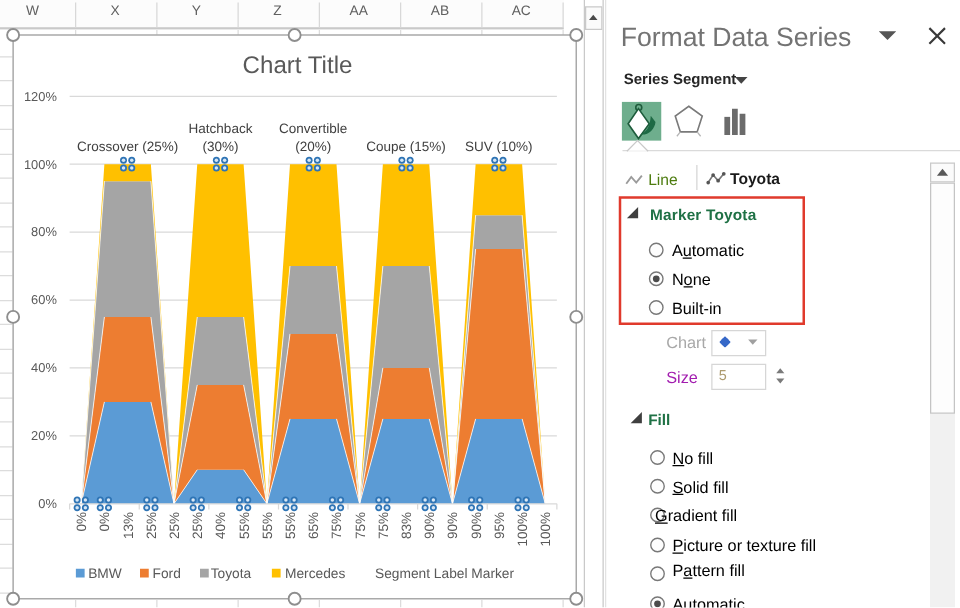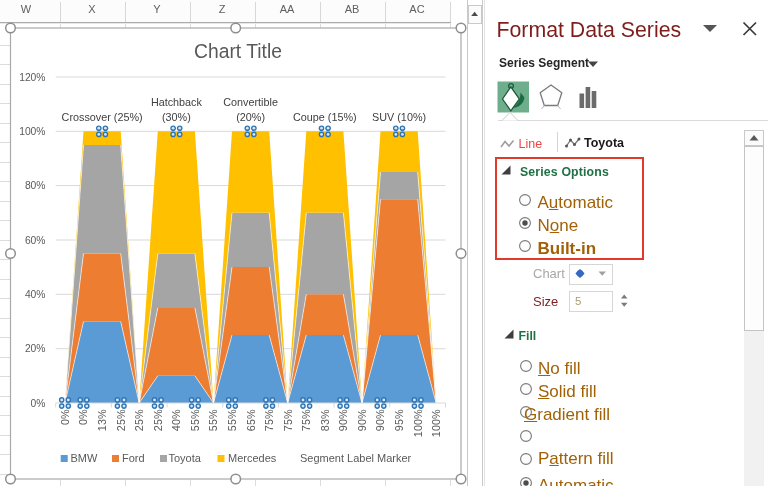--- a/index.html
+++ b/index.html
@@ -1,19 +1,19 @@
 <!DOCTYPE html>
 <html><head><meta charset="utf-8"><style>
 html,body{margin:0;padding:0;}
 #page{position:relative;width:768px;height:486px;background:#FFFFFF;overflow:hidden;
   font-family:"Liberation Sans",sans-serif;}
 .abs{position:absolute;}
 .hdr{font-size:11px;color:#606060;text-align:center;}
 .b{font-weight:bold;}
-.rl{font-size:17px;color:#a16207;white-space:nowrap;}
+.rl{font-size:13px;color:#000000;white-space:nowrap;}
 u{text-decoration:underline;}
 svg text{font-family:"Liberation Sans",sans-serif;}
 </style></head>
 <body>
 <div id="page">
 <div class="abs" style="left:0;top:0;width:451px;height:22px;background:#FCFCFC;border-bottom:1px solid #ABABAB;"></div>
 <div class="abs" style="left:0;top:23px;width:451px;height:1px;background:#E8E8E8;"></div>
 <div class="abs" style="left:60px;top:2px;width:1px;height:20px;background:#D8D8D8;"></div>
 <div class="abs" style="left:125px;top:2px;width:1px;height:20px;background:#D8D8D8;"></div>
 <div class="abs" style="left:190px;top:2px;width:1px;height:20px;background:#D8D8D8;"></div>
@@ -297,21 +297,21 @@
 <circle cx="10.5" cy="28" r="4.8" fill="#FFFFFF" stroke="#8E8E8E" stroke-width="1.5"></circle>
 <circle cx="235.7" cy="28" r="4.8" fill="#FFFFFF" stroke="#8E8E8E" stroke-width="1.5"></circle>
 <circle cx="461" cy="28" r="4.8" fill="#FFFFFF" stroke="#8E8E8E" stroke-width="1.5"></circle>
 <circle cx="10.5" cy="253.5" r="4.8" fill="#FFFFFF" stroke="#8E8E8E" stroke-width="1.5"></circle>
 <circle cx="461" cy="253.5" r="4.8" fill="#FFFFFF" stroke="#8E8E8E" stroke-width="1.5"></circle>
 <circle cx="10.5" cy="479" r="4.8" fill="#FFFFFF" stroke="#8E8E8E" stroke-width="1.5"></circle>
 <circle cx="235.7" cy="479" r="4.8" fill="#FFFFFF" stroke="#8E8E8E" stroke-width="1.5"></circle>
 <circle cx="461" cy="479" r="4.8" fill="#FFFFFF" stroke="#8E8E8E" stroke-width="1.5"></circle>
 </svg>
 <div class="abs" style="left:484px;top:0;width:1px;height:486px;background:#E2E2E2;"></div>
-<div class="abs" style="left:496.5px;top:17.5px;font-size:21.3px;color:#7f1d1d;white-space:nowrap;">Format Data Series</div>
+<div class="abs" style="left:496.5px;top:17.5px;font-size:21.3px;color:#737373;white-space:nowrap;">Format Data Series</div>
 <svg class="abs" style="left:700px;top:21px;" width="22" height="14">
       <polygon points="3,4 17,4 10,11" fill="#555"></polygon>
     </svg>
 <svg class="abs" style="left:741px;top:20px;" width="18" height="18">
       <path d="M2.5,2.5 L15,15 M15,2.5 L2.5,15" stroke="#3A3A3A" stroke-width="1.7"></path>
     </svg>
 <div class="abs b" style="left:499px;top:56px;font-size:12px;color:#262626;">Series Segment</div>
 <svg class="abs" style="left:586px;top:59px;" width="14" height="10">
       <polygon points="2,2.5 12,2.5 7,8" fill="#444"></polygon>
     </svg>
@@ -328,59 +328,59 @@
 <rect x="94.7" y="10" width="4.6" height="17" fill="#6B6B6B"></rect>
 </svg>
 <svg class="abs" style="left:484px;top:108px;" width="284" height="16">
 <line x1="14" y1="12.5" x2="284" y2="12.5" stroke="#DADADA" stroke-width="1"></line>
 <polygon points="17.5,12.5 26,4 34.5,12.5" fill="#FFFFFF"></polygon>
 <polyline points="17.5,13 26,4.5 34.5,13" fill="none" stroke="#C9C9C9" stroke-width="1"></polyline>
 </svg>
 <svg class="abs" style="left:499.5px;top:136.5px;" width="17" height="14">
       <polyline points="1,10 5,4.5 9,9 13.5,3.5" fill="none" stroke="#9B9B9B" stroke-width="1.5"></polyline>
     </svg>
-<div class="abs" style="left:518.5px;top:137px;font-size:12.5px;color:#ef4444;">Line</div>
+<div class="abs" style="left:518.5px;top:137px;font-size:12.5px;color:#4d7c0f;">Line</div>
 <div class="abs" style="left:557px;top:132px;width:1px;height:20px;background:#D5D5D5;"></div>
 <svg class="abs" style="left:565px;top:136px;" width="17" height="13">
       <polyline points="1.5,10 5.5,4 9.5,8.5 14,3" fill="none" stroke="#777" stroke-width="1.3"></polyline>
 <circle cx="1.5" cy="10" r="1.5" fill="#555"></circle>
       <circle cx="5.5" cy="4" r="1.5" fill="#555"></circle>
       <circle cx="9.5" cy="8.5" r="1.5" fill="#555"></circle>
       <circle cx="14" cy="3" r="1.5" fill="#555"></circle>
     </svg>
 <div class="abs b" style="left:584px;top:136px;font-size:12.5px;color:#1A1A1A;">Toyota</div>
 <div class="abs" style="left:495.3px;top:156.5px;width:149.2px;height:103.5px;box-sizing:border-box;border:2.4px solid #E03A2C;"></div>
 <svg class="abs" style="left:501px;top:165px;" width="11" height="11">
       <polygon points="0.5,9.5 9.5,9.5 9.5,0.5" fill="#3F3F3F"></polygon>
     </svg>
-<div class="abs b" style="left:520px;top:164.5px;font-size:12.3px;letter-spacing:0.15px;color:#1F7145;">Series Options</div>
+<div class="abs b" style="left:520px;top:164.5px;font-size:12.3px;letter-spacing:0.15px;color:#1F7145;">Marker Toyota</div>
 <svg class="abs" style="left:517px;top:191.5px;" width="16" height="16">
       <circle cx="8" cy="8" r="5.4" fill="#FDFDFD" stroke="#787878" stroke-width="1.1"></circle>
     </svg>
 <div class="abs rl" style="left:537.5px;top:192.5px;">A<u>u</u>tomatic</div>
 <svg class="abs" style="left:517px;top:214.5px;" width="16" height="16">
       <circle cx="8" cy="8" r="5.4" fill="#FDFDFD" stroke="#787878" stroke-width="1.1"></circle>
       <circle cx="8" cy="8" r="2.7" fill="#4C4C4C"></circle>
     </svg>
 <div class="abs rl" style="left:537.5px;top:215.5px;">N<u>o</u>ne</div>
 <svg class="abs" style="left:517px;top:238px;" width="16" height="16">
       <circle cx="8" cy="8" r="5.4" fill="#FDFDFD" stroke="#787878" stroke-width="1.1"></circle>
     </svg>
-<div class="abs rl" style="left:537.5px;top:239px;font-weight:bold;">Built-in</div>
+<div class="abs rl" style="left:537.5px;top:239px;">Built-in</div>
 <div class="abs" style="left:533px;top:266px;font-size:13px;color:#A8A8A8;">Chart</div>
 <div class="abs" style="left:569px;top:263.5px;width:42px;height:19px;background:#FFF;border:1px solid #D6D6D6;"></div>
 <svg class="abs" style="left:572px;top:266px;" width="38" height="15">
 <circle cx="8" cy="7.5" r="3.4" fill="#3668C8"></circle>
 <circle cx="8" cy="4.4" r="1.2" fill="#3668C8"></circle>
       <circle cx="8" cy="10.6" r="1.2" fill="#3668C8"></circle>
 <circle cx="4.9" cy="7.5" r="1.2" fill="#3668C8"></circle>
       <circle cx="11.1" cy="7.5" r="1.2" fill="#3668C8"></circle>
 <polygon points="26.5,5.5 34,5.5 30.2,9.8" fill="#A0A0A0"></polygon>
     </svg>
-<div class="abs" style="left:533px;top:294px;font-size:13px;color:#7f1d1d;">Size</div>
+<div class="abs" style="left:533px;top:294px;font-size:13px;color:#a21caf;">Size</div>
 <div class="abs" style="left:569px;top:290.5px;width:42px;height:19px;background:#FFF;border:1px solid #D6D6D6;"></div>
 <div class="abs" style="left:575px;top:294.5px;font-size:11.5px;color:#AD9B6F;">5</div>
 <svg class="abs" style="left:620px;top:291px;" width="10" height="19">
 <polygon points="1,7.6 7.5,7.6 4.2,3.6" fill="#7A7A7A"></polygon>
 <polygon points="1,11.8 7.5,11.8 4.2,15.8" fill="#7A7A7A"></polygon>
     </svg>
 <svg class="abs" style="left:504px;top:329px;" width="11" height="11">
       <polygon points="0.5,9.5 9.5,9.5 9.5,0.5" fill="#3F3F3F"></polygon>
     </svg>
 <div class="abs b" style="left:518.5px;top:328.5px;font-size:12.3px;color:#1F7145;">Fill</div>
@@ -392,20 +392,21 @@
       <circle cx="8" cy="8" r="5.4" fill="#FDFDFD" stroke="#787878" stroke-width="1.1"></circle>
     </svg>
 <div class="abs rl" style="left:538px;top:381.9px;"><u>S</u>olid fill</div>
 <svg class="abs" style="left:517.5px;top:404.2px;" width="16" height="16">
       <circle cx="8" cy="8" r="5.4" fill="#FDFDFD" stroke="#787878" stroke-width="1.1"></circle>
     </svg>
 <div class="abs rl" style="left:524px;top:405.2px;"><u>G</u>radient fill</div>
 <svg class="abs" style="left:517.5px;top:427.8px;" width="16" height="16">
       <circle cx="8" cy="8" r="5.4" fill="#FDFDFD" stroke="#787878" stroke-width="1.1"></circle>
     </svg>
+<div class="abs rl" style="left:538px;top:428.8px;"><u>P</u>icture or texture fill</div>
 <svg class="abs" style="left:517.5px;top:451.3px;" width="16" height="16">
       <circle cx="8" cy="8" r="5.4" fill="#FDFDFD" stroke="#787878" stroke-width="1.1"></circle>
     </svg>
 <div class="abs rl" style="left:538px;top:449px;">P<u>a</u>ttern fill</div>
 <svg class="abs" style="left:517.5px;top:474.8px;" width="16" height="16">
       <circle cx="8" cy="8" r="5.4" fill="#FDFDFD" stroke="#787878" stroke-width="1.1"></circle>
       <circle cx="8" cy="8" r="2.7" fill="#4C4C4C"></circle>
     </svg>
 <div class="abs rl" style="left:538px;top:475.8px;">Automatic</div>
 <div class="abs" style="left:743.5px;top:330.5px;width:20px;height:155.5px;background:#F1F1F1;"></div>

